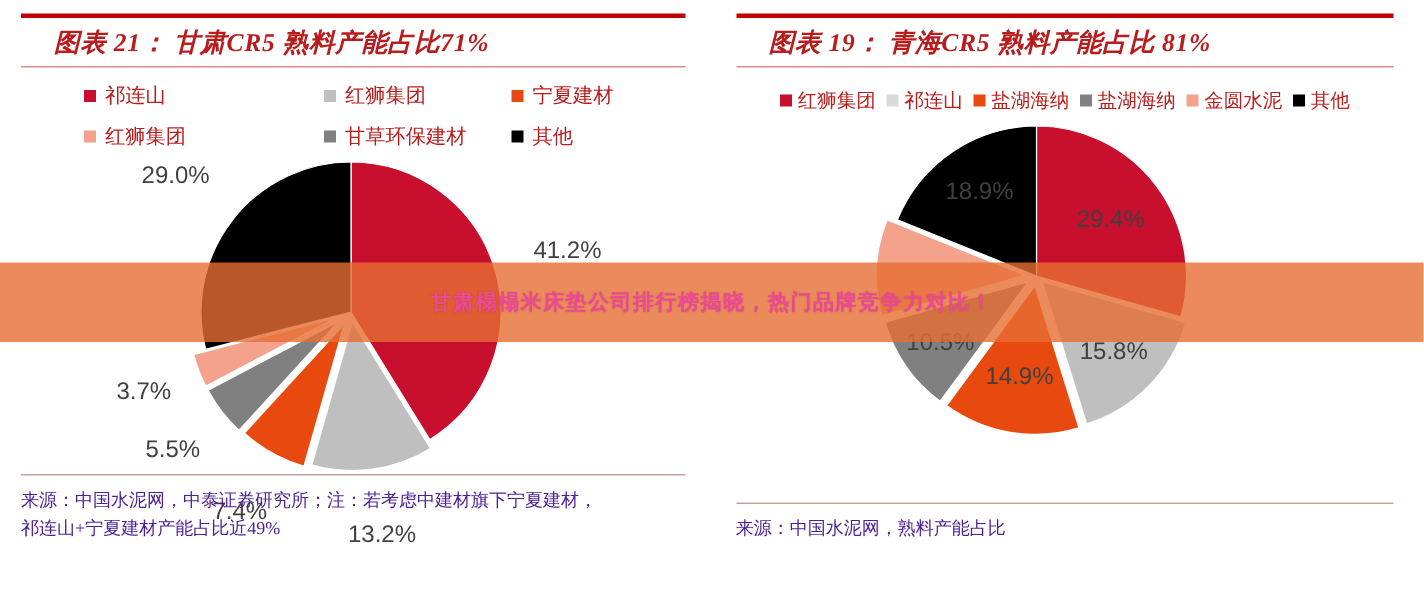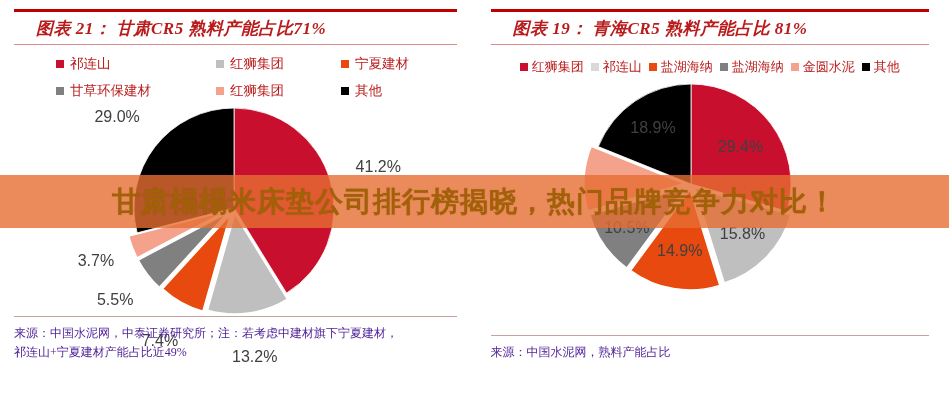--- a/index.html
+++ b/index.html
@@ -75,24 +75,24 @@
   }
 
   
   .banner{
     position:absolute;left:0;top:175px;width:949px;height:53px;
     background:rgba(230,110,50,0.80);
     display:flex;align-items:center;justify-content:center;
     z-index:30;
   }
   .banner-text{
-    color:#a16207;
+    color:#ec4899;
     font-family:"DejaVu Sans","Liberation Sans",sans-serif;
     font-weight:bold;
-    font-size:28px;
+    font-size:14px;
     letter-spacing:1px;
     white-space:nowrap;
     text-shadow:0 0 1px rgba(120,40,0,.35);
   }
   .foot-block{position:absolute;left:0;right:0;bottom:38px;}
   .panel.left .foot-block{left:14px;right:18px;}
   .panel.right .foot-block{left:16px;right:20px;}
 </style>
 </head>
 <body>
@@ -111,26 +111,26 @@
       </span>
       <span class="lg">
         <span class="sw" style="background:#bfbfbf"></span>
         <span class="lgt">红狮集团</span>
       </span>
       <span class="lg">
         <span class="sw" style="background:#e8490f"></span>
         <span class="lgt">宁夏建材</span>
       </span>
       <span class="lg">
+        <span class="sw" style="background:#f4a28c"></span>
+        <span class="lgt">红狮集团</span>
+      </span>
+      <span class="lg">
         <span class="sw" style="background:#808080"></span>
         <span class="lgt">甘草环保建材</span>
-      </span>
-      <span class="lg">
-        <span class="sw" style="background:#f4a28c"></span>
-        <span class="lgt">红狮集团</span>
       </span>
       <span class="lg">
         <span class="sw" style="background:#000000"></span>
         <span class="lgt">其他</span>
       </span>
     </div>
 
     <div class="pie-wrap">
       <svg class="pie" id="pie-left" width="442" height="252" viewBox="0 0 442 252">
           <path d="M 220 108 L 220.00 8.00 A 100 100 0 0 1 272.52 193.10 Z" fill="#c8102e" stroke="#ffffff" stroke-width="0.8"></path>

